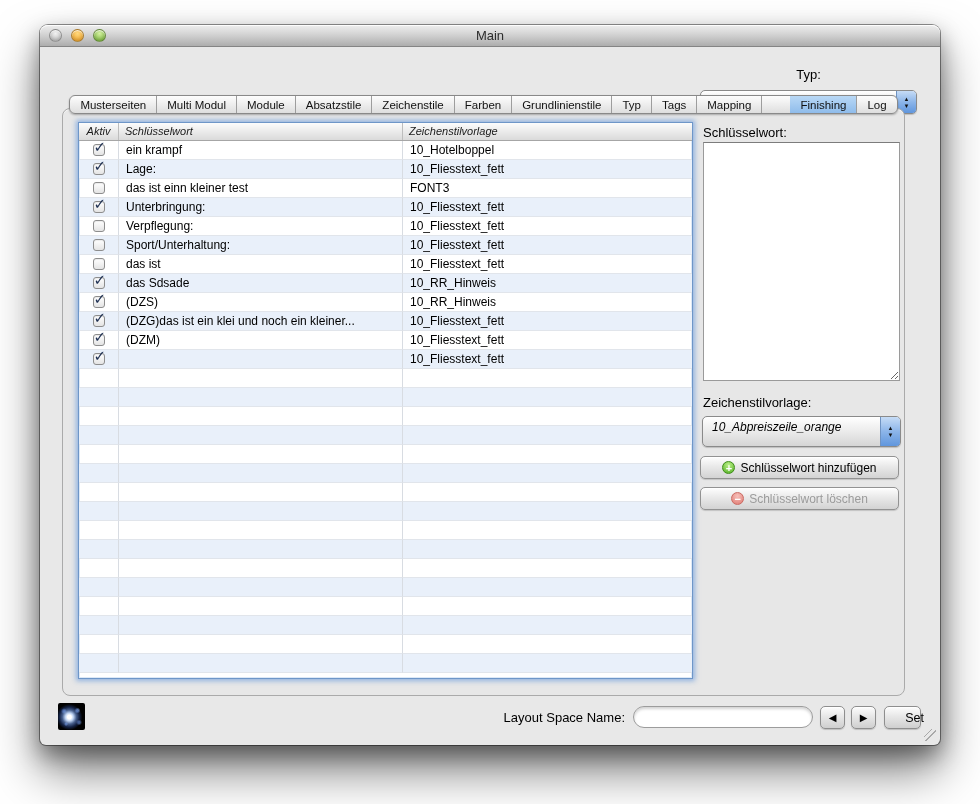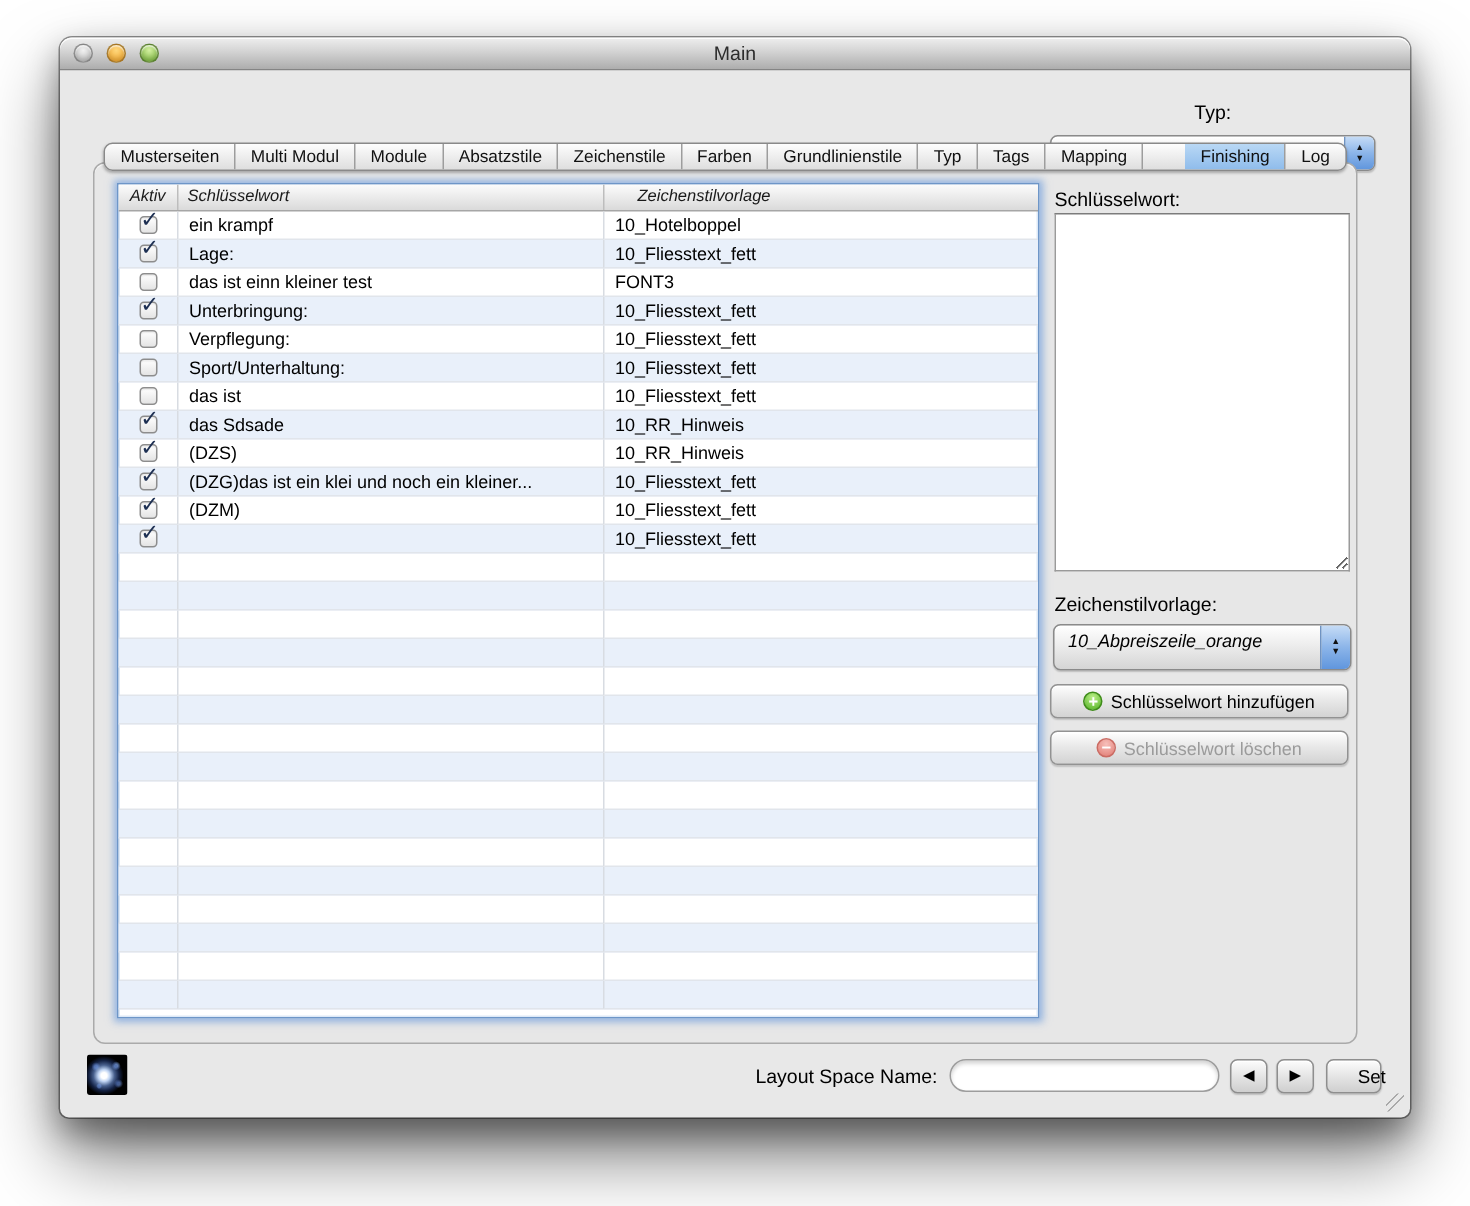--- a/index.html
+++ b/index.html
@@ -52,21 +52,21 @@
 
   
   .table{position:absolute;left:38px;top:97px;width:615px;height:557px;background:#fff;
     border:1px solid #6e96c8;overflow:hidden;z-index:2;
     box-shadow:0 0 5px 2px rgba(100,150,220,.65),inset 0 0 0 1px rgba(170,200,235,.4);}
   .thead{display:grid;grid-template-columns:40px 284px 1fr;height:18px;
     background:linear-gradient(#fcfcfc,#dadada);border-bottom:1px solid #a6a6a6;}
   .th{font-size:11px;line-height:17px;color:#1a1a1a;border-right:1px solid #bdbdbd;padding:0 6px;
     white-space:nowrap;overflow:hidden;font-style:italic;}
   .th.aktiv{text-align:center;padding:0 2px;}
-  .th:last-child{border-right:none;margin-left:16px;}
+  .th:last-child{border-right:none;}
   .row{display:grid;grid-template-columns:40px 284px 1fr;height:19px;}
   .row.alt{background:#e9f0fa;}
   .cell{border-right:1px solid #d8dce2;border-bottom:1px solid #e1e5eb;font-size:12px;
     line-height:18px;padding:0 7px;color:#000;white-space:nowrap;overflow:hidden;}
   .cell:last-child{border-right:none;}
   .cell.cb{display:flex;align-items:center;justify-content:center;padding:0;}
   .checkbox{width:12px;height:12px;border:1px solid #8d8d8d;border-radius:3px;position:relative;
     background:linear-gradient(#ffffff,#e4e4e4);box-shadow:inset 0 1px 1px rgba(0,0,0,.08);}
   .checkbox .mark{position:absolute;left:0;top:-7px;font-size:15px;font-weight:bold;color:#1d2f52;}
 

